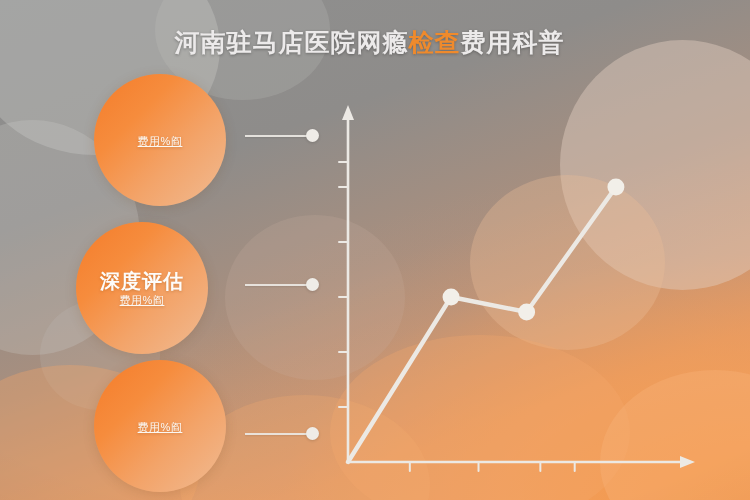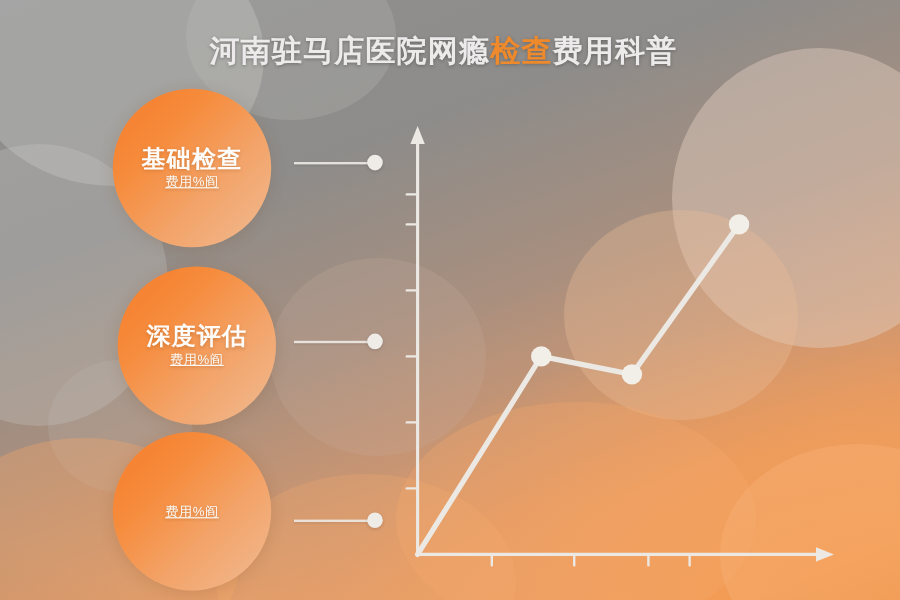--- a/index.html
+++ b/index.html
@@ -38,21 +38,21 @@
   
   .bubble{position:absolute;width:132px;height:132px;border-radius:50%;
     background:linear-gradient(135deg,#f47c2a 0%,#f68c3d 32%,#f3a368 62%,#f0bb93 100%);
     display:flex;flex-direction:column;align-items:center;justify-content:center;
     box-shadow:0 2px 12px rgba(120,70,30,.18);}
   .bubble .t1{font-size:20px;font-weight:bold;color:#fdfcfa;letter-spacing:1px;
     text-shadow:0 1px 3px rgba(150,80,20,.35);line-height:1.1;}
   .bubble .t2{font-size:11px;color:#fbf8f4;letter-spacing:.5px;margin-top:2px;
     text-shadow:0 1px 3px rgba(150,80,20,.35);line-height:1.1;text-decoration:underline;}
   .bb1{left:94px;top:74px;}
-  .bb2{left:98px;top:222px;}
+  .bb2{left:76px;top:222px;}
   .bb3{left:94px;top:360px;}
 
   
   .conn{position:absolute;height:2px;background:#ece9e4;opacity:.92;
     box-shadow:0 1px 2px rgba(0,0,0,.10);}
   .conn-dot{position:absolute;width:13px;height:13px;border-radius:50%;
     background:#efece7;box-shadow:0 1px 3px rgba(0,0,0,.15);}
   .c1{left:245px;top:135px;width:66px;}
   .c1d{left:306px;top:129px;}
   .c2{left:245px;top:284px;width:66px;}
@@ -80,21 +80,20 @@
   <div class="blob b5"></div>
   <div class="blob b6"></div>
   <div class="blob b7"></div>
   <div class="blob b8"></div>
   <div class="blob b9"></div>
   <div class="vig"></div>
 
   <div class="title"><span>河南驻马店医院网瘾</span><span class="hl">检查</span><span>费用科普</span></div>
 
   <div class="bubble bb1">
-    <div class="t1">基础检查</div>
     <div class="t2">费用%阎</div>
   </div>
   <div class="bubble bb2">
     <div class="t1">深度评估</div>
     <div class="t2">费用%阎</div>
   </div>
   <div class="bubble bb3">
     <div class="t2">费用%阎</div>
   </div>
 

